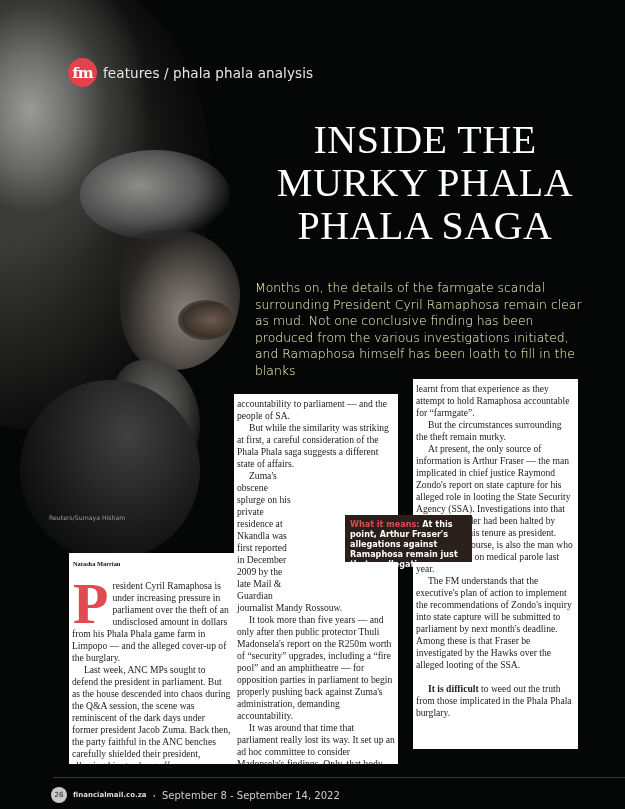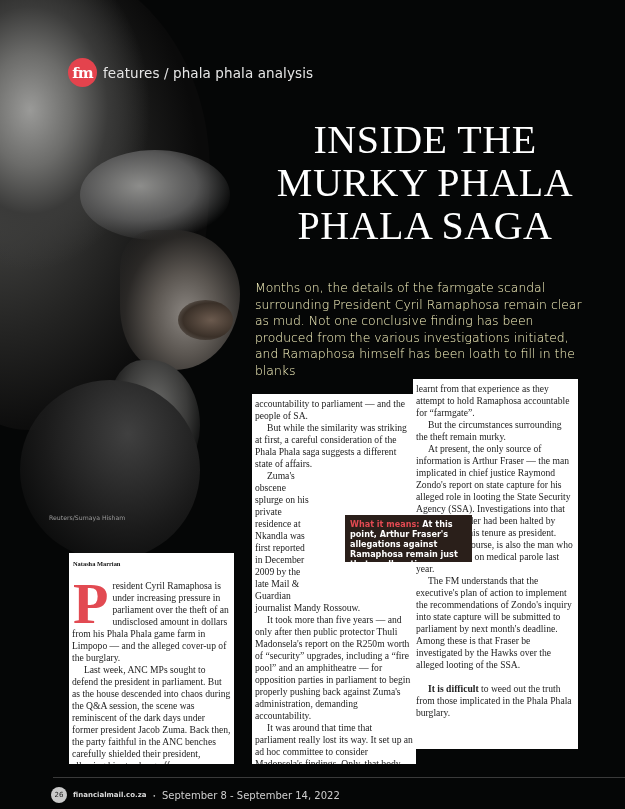--- a/index.html
+++ b/index.html
@@ -73,21 +73,21 @@
     font-family: "DejaVu Sans", sans-serif; font-size: 6.2px; color: #9a9a9a;
   }
 
   .col {
     position: absolute; background: #fff; padding: 4px 3px 0 3px; overflow: hidden;
     font-family: "Liberation Serif", serif; font-size: 9.6px; line-height: 12px; color: #222;
   }
   .col p { text-indent: 0; }
   .col p.ind { text-indent: 12px; }
   .col1 { left: 69px; top: 553px; width: 165px; height: 211px; }
-  .col2 { left: 252px; top: 394px; width: 164px; height: 370px; }
+  .col2 { left: 234px; top: 394px; width: 164px; height: 370px; }
   .col3 { left: 413px; top: 379px; width: 165px; height: 370px; }
 
   .byline { font-family: Liberation Serif, serif; font-weight: bold; font-size: 6.4px; margin: 1px 0 10px 1px; color: #111; }
   .dropcap {
     float: left; font-family: "Liberation Serif", serif; font-weight: bold; color: #e24a52;
     font-size: 58px; line-height: 44px; height: 44px; margin: 2px 4px 0 1px;
   }
   .spacer-r { float: right; width: 104px; height: 36px; margin-top: 96px; }
 
   .callout {

